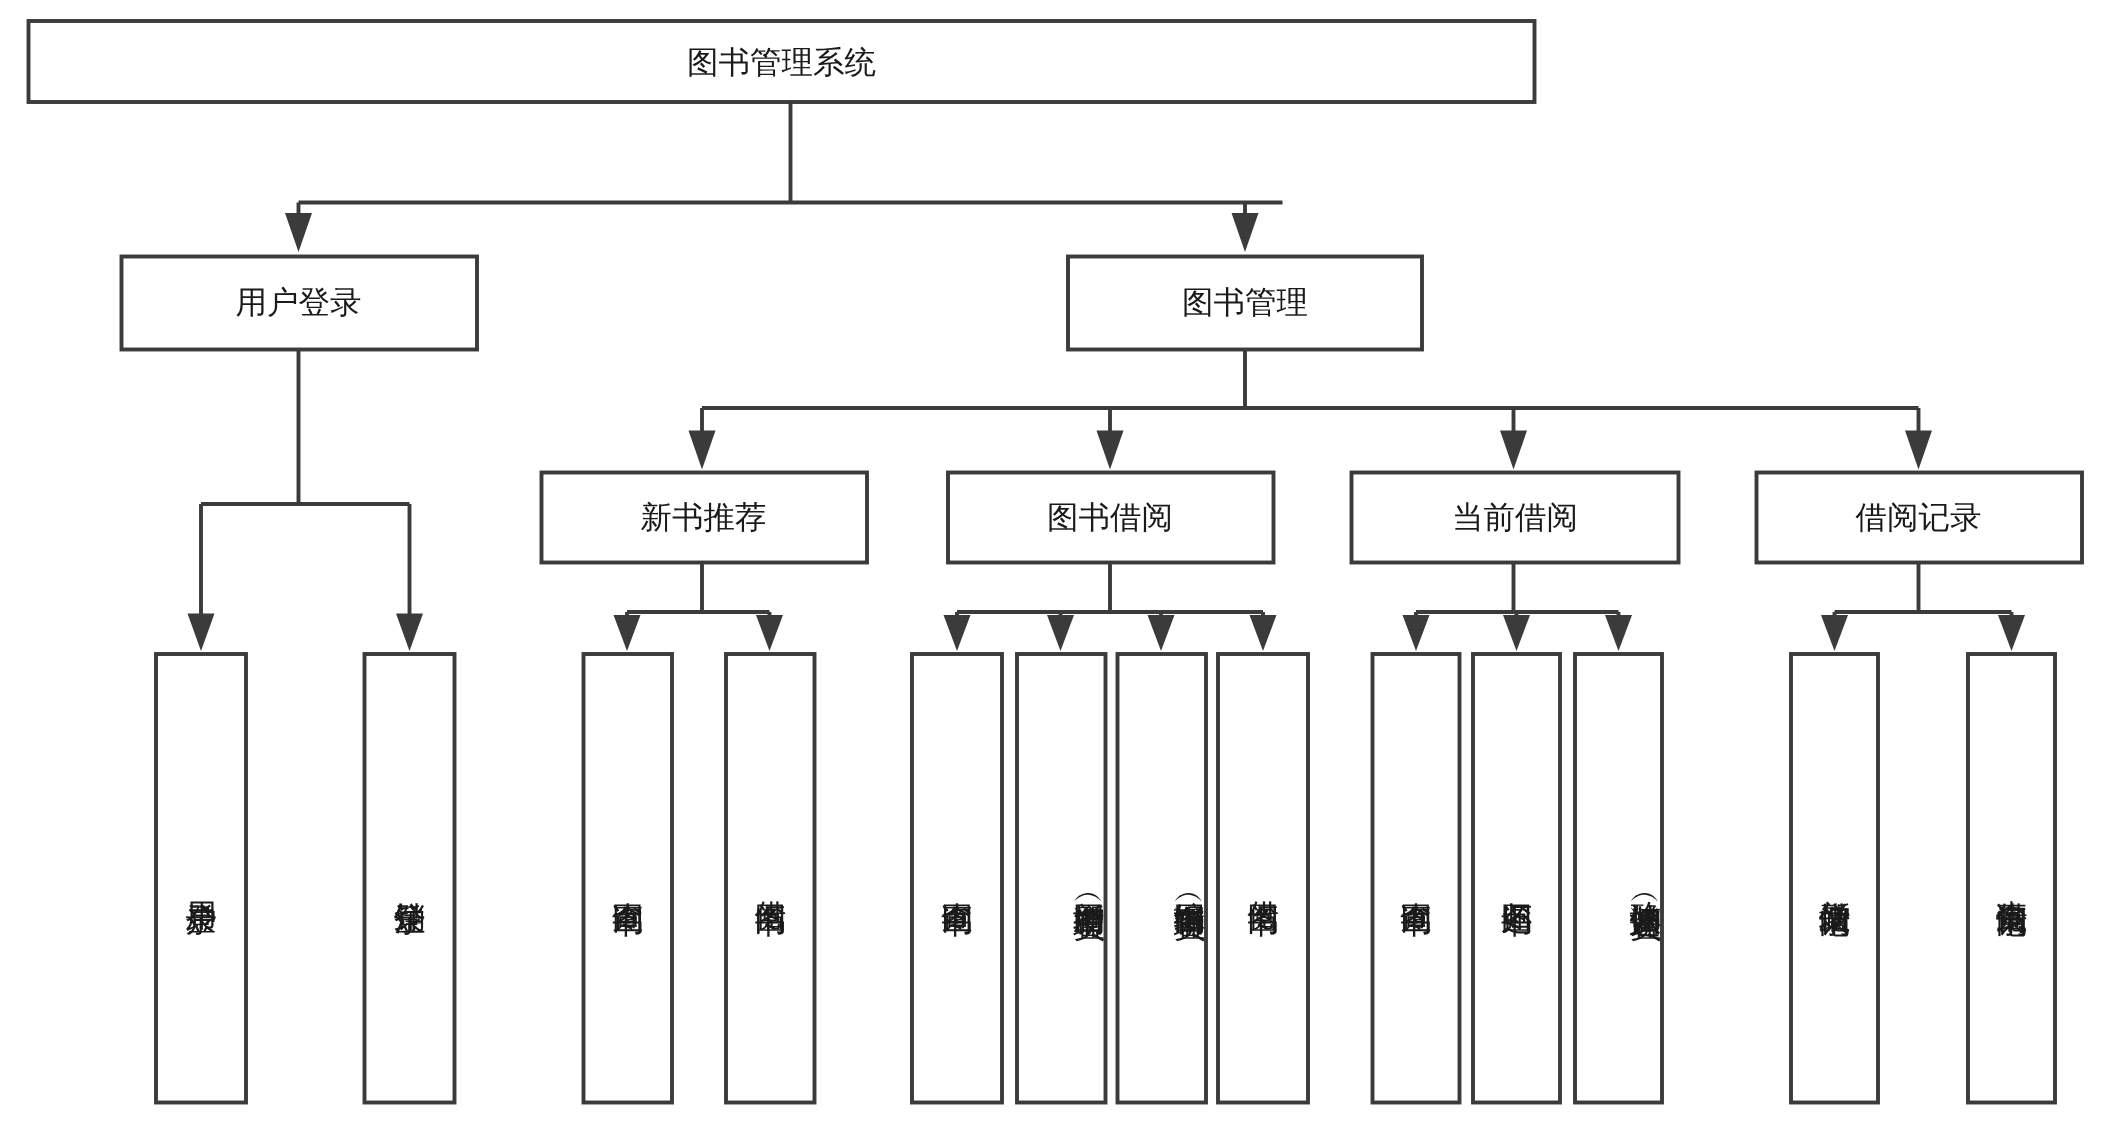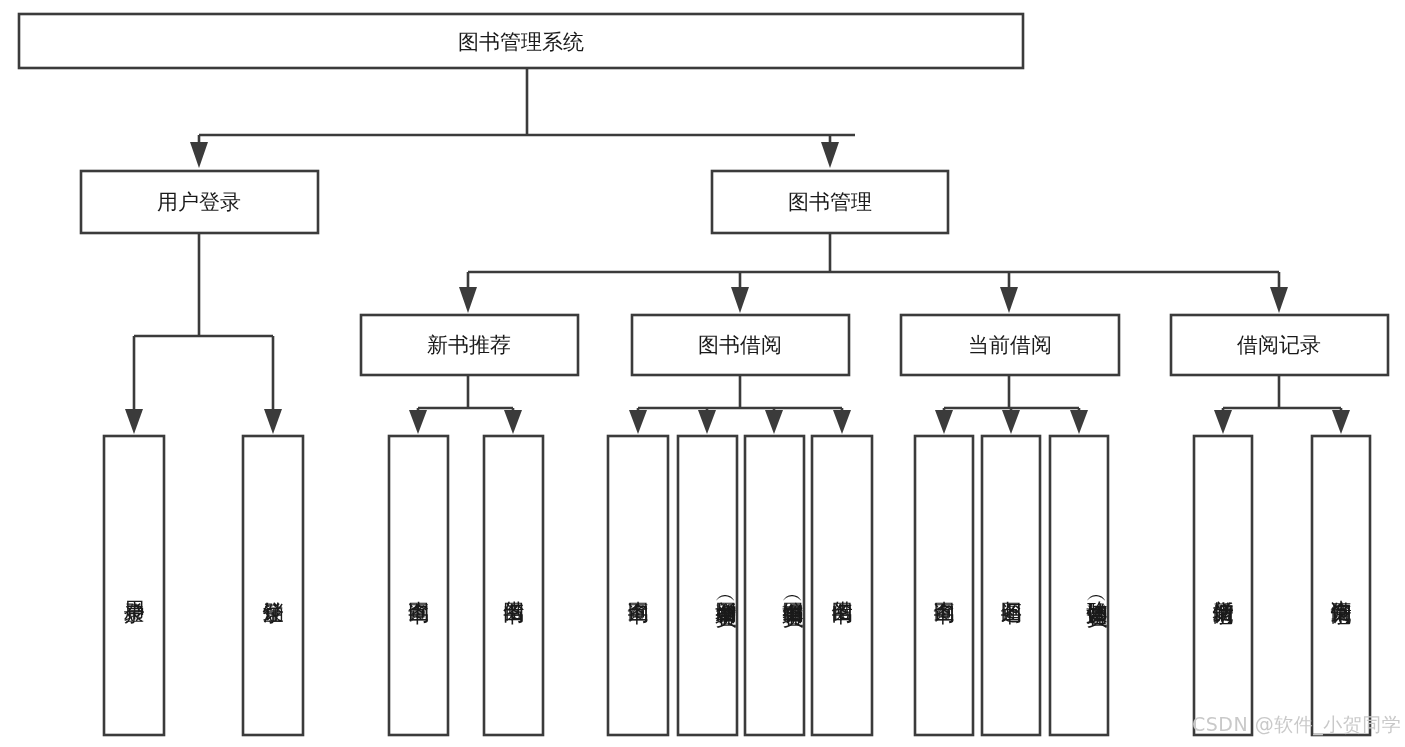--- a/index.html
+++ b/index.html
@@ -208,15 +208,14 @@
   <div class="leaf-label centered" style="left:915px; top:436px; width:58px; height:299px;">查询图书</div>
 
   <div class="leaf-label centered" style="left:982px; top:436px; width:58px; height:299px;">归还图书</div>
 
   <div class="leaf-label" style="left:1050px; top:446px; width:58px; height:285px;">确认归还（管理员）</div>
 
   <div class="leaf-label centered" style="left:1194px; top:436px; width:58px; height:299px;">新增借阅记录</div>
 
   <div class="leaf-label centered" style="left:1312px; top:436px; width:58px; height:299px;">查询借阅记录</div>
 
-  <div class="watermark">CSDN @软件_小贺同学</div>
 
 </div>
 
 </body></html>

